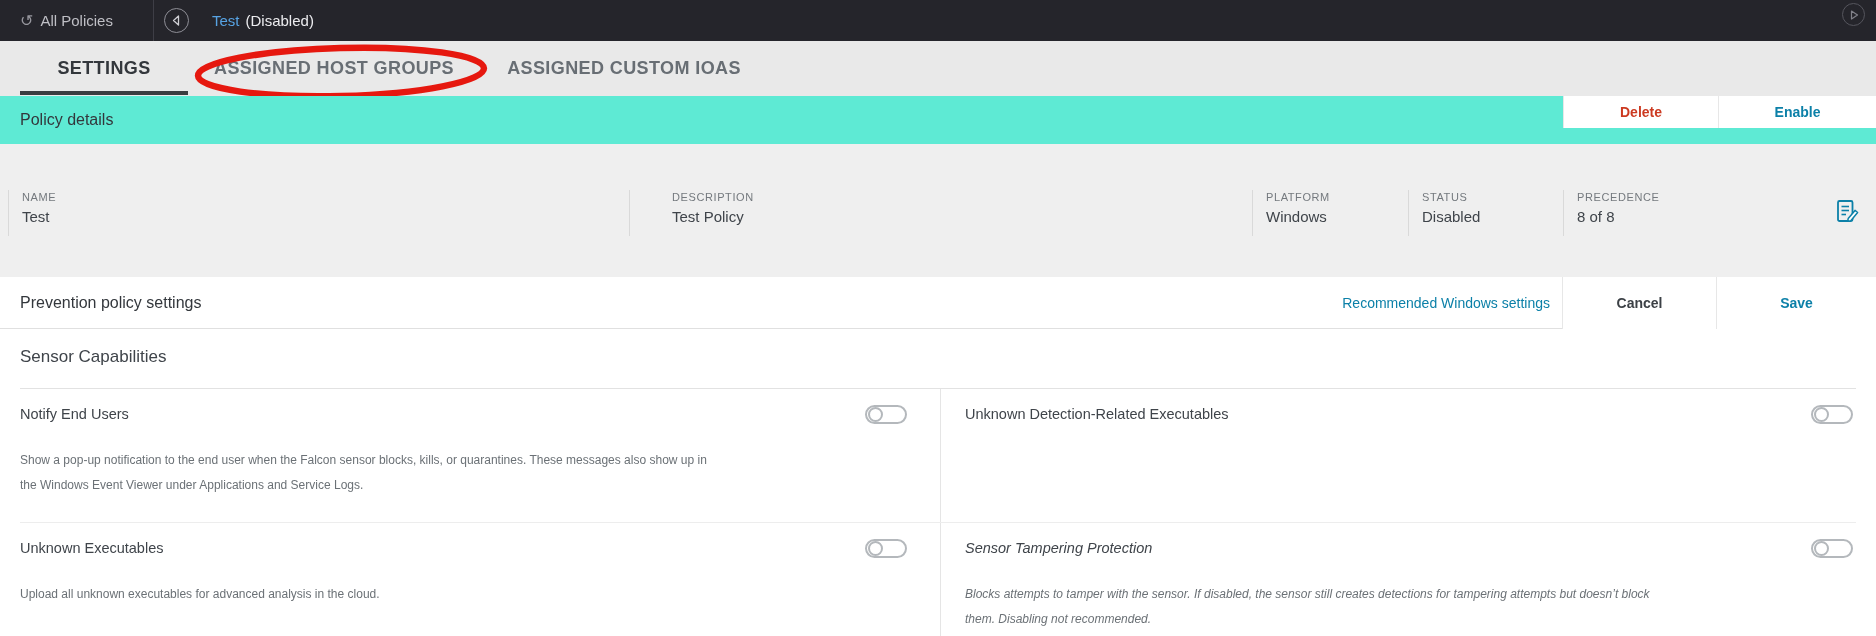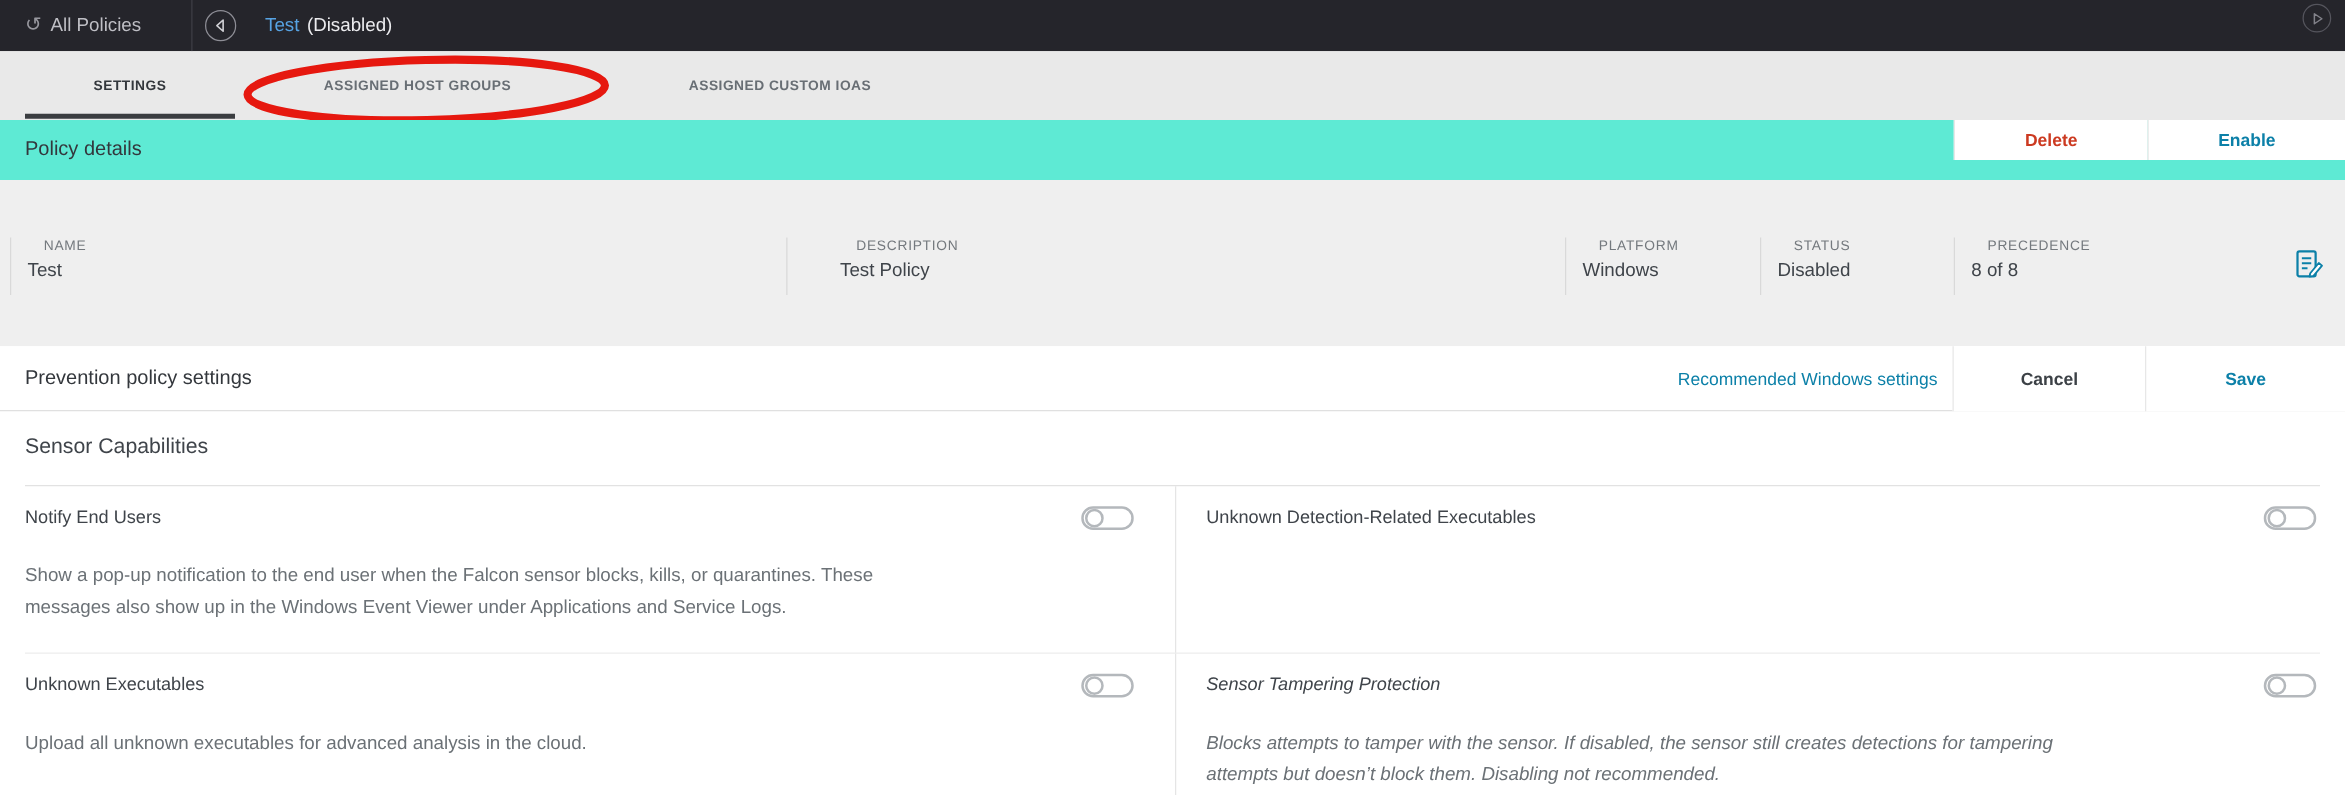--- a/index.html
+++ b/index.html
@@ -19,40 +19,40 @@
     display:flex; align-items:center; justify-content:center; cursor:pointer; }
   .topbar .ptitle { position:absolute; left:212px; top:0; height:41px; display:flex; align-items:center; gap:6px; font-size:15px; }
   .topbar .pname { color:#57a3e3; }
   .topbar .pstate { color:#ececef; }
   .play-circle { position:absolute; right:11px; top:3px; width:23px; height:23px; border:1.5px solid #55555d; border-radius:50%;
     display:flex; align-items:center; justify-content:center; cursor:pointer; }
 
   
   .tabbar { position:absolute; left:0; top:41px; width:100%; height:55px; background:#e9e9e9; display:flex; padding-left:20px; }
   .tab { position:relative; height:55px; display:flex; align-items:center; justify-content:center;
-    font-size:11px; font-weight:bold; letter-spacing:0.4px; color:#686e74; cursor:pointer; }
+    font-size:18px; font-weight:bold; letter-spacing:0.4px; color:#686e74; cursor:pointer; }
   .tab.t1 { width:168px; }
   .tab.t2 { width:292px; }
   .tab.t3 { width:288px; }
   .tab.active { color:#33373c; }
   .tab.active::after { content:""; position:absolute; left:0; right:0; bottom:1px; height:4px; background:#3a3d40; }
   .annot { position:absolute; left:192px; top:44px; width:298px; height:58px; pointer-events:none; }
 
   
   .policyrow { position:absolute; left:0; top:96px; width:100%; height:48px; background:#5eead4; }
   .policyrow .rtitle { position:absolute; left:20px; top:0; height:48px; display:flex; align-items:center; font-size:16px; color:#33373c; }
   .hbtn { position:absolute; top:0; height:32px; display:flex; align-items:center; justify-content:center;
     font-size:14px; font-weight:bold; border-left:1px solid #e7e7e7; cursor:pointer; background:#fff; }
   .btn-delete { left:1563px; width:155px; color:#cc3a21; }
   .btn-enable { left:1718px; width:158px; color:#0c80a8; }
 
   
   .details { position:absolute; left:0; top:144px; width:100%; height:133px; background:#efefef; }
   .field { position:absolute; top:46px; height:46px; border-left:1px solid #d9d9d9; padding:1px 0 0 13px; }
-  .field .flabel { font-size:11px; letter-spacing:0.6px; color:#74797e;margin-left:13px; }
+  .field .flabel { font-size:11px; letter-spacing:0.6px; color:#74797e; }
   .field .fvalue { font-size:15px; color:#3f444a; margin-top:5px; }
   .f-name        { left:8px;    width:600px; }
   .f-description { left:629px;  width:600px;padding-left:42px; }
   .f-platform    { left:1252px; width:150px; }
   .f-status      { left:1408px; width:148px; }
   .f-precedence  { left:1563px; width:150px; }
   .edit-btn { position:absolute; left:1835px; top:55px; width:24px; height:24px; cursor:pointer; }
 
   
   .preventrow { position:absolute; left:0; top:277px; width:100%; height:52px; background:#fff; border-bottom:1px solid #e0e0e0; }
@@ -70,21 +70,21 @@
   .col-div { position:absolute; left:940px; top:389px; width:1px; height:247px; background:#e5e5e5; }
   .row-div { position:absolute; left:20px; top:522px; width:1836px; height:1px; background:#ededed; }
 
   .setting { position:absolute; }
   .s1 { left:20px;  top:389px; width:900px; }
   .s2 { left:965px; top:389px; width:888px; }
   .s3 { left:20px;  top:523px; width:900px; }
   .s4 { left:965px; top:523px; width:888px;font-style:italic; }
   .setting .shead { display:flex; align-items:center; justify-content:space-between; margin-top:14px; height:22px; }
   .setting .sname { font-size:14.5px; color:#3f444a; }
-  .setting .sdesc { margin-top:23px; max-width:705px; font-size:15px; line-height:25px; color:#6b7176; }
+  .setting .sdesc { margin-top:23px; max-width:705px; font-size:12px; line-height:25px; color:#6b7176; }
 
   .toggle { position:relative; width:42px; height:19px; border:2px solid #b4b8bc; border-radius:10px; cursor:pointer; background:#fff; flex:none; }
   .toggle .knob { position:absolute; left:1px; top:0px; width:15px; height:15px; border:2px solid #b4b8bc; border-radius:50%; background:#fff; }
 </style>
 </head>
 <body>
 
 <div class="screen">
 
   <div class="topbar">

